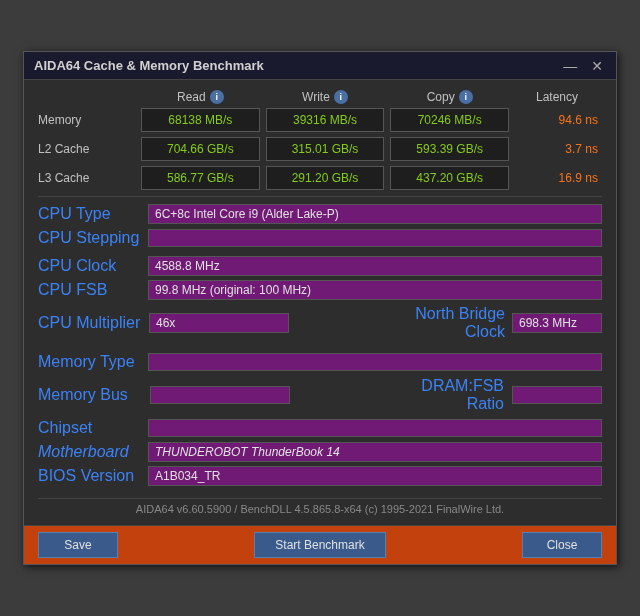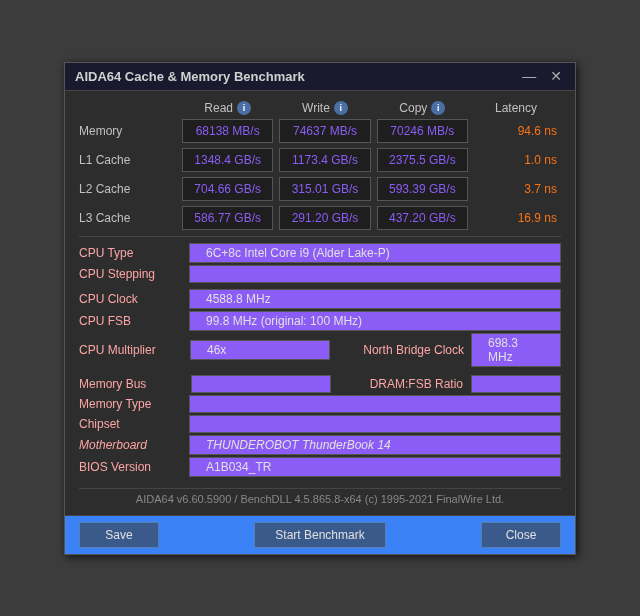--- a/index.html
+++ b/index.html
@@ -8,21 +8,21 @@
       font-family: 'Segoe UI', Tahoma, sans-serif;
       font-size: 12px;
       color: #e0e0e0;
       display: flex;
       justify-content: center;
       align-items: center;
       width: 640px;
       height: 616px;
     }
     .window {
-      width: 512px;
+      width: 594px;
       background: #2d2d2d;
       border: 1px solid #555;
       box-shadow: 2px 2px 8px rgba(0,0,0,0.7);
     }
     .title-bar {
       background: #1a1a2e;
       padding: 6px 10px;
       display: flex;
       justify-content: space-between;
       align-items: center;
@@ -87,62 +87,62 @@
     .bench-row-label {
       color: #c0c0c0;
       font-size: 12px;
     }
     .bench-value {
       background: #1e1e1e;
       border: 1px solid #555;
       text-align: center;
       padding: 4px 6px;
       margin: 0 3px;
-      color: #8b5cf6;
+      color: #84cc16;
       font-size: 12px;
     }
     .bench-latency {
       text-align: right;
       padding-right: 4px;
       color: #f97316;
       font-size: 12px;
     }
     .divider {
       border: none;
       border-top: 1px solid #444;
       margin: 6px 0;
     }
     .info-label {
-      color: #fca5a5;
-      font-size: 12px;
+      color: #3b82f6;
+      font-size: 16px;
       padding: 2px 0;
     }
     .info-value-box {
-      background: #8b5cf6;
+      background: #701a75;
       border: 1px solid #555;
-      padding: 2px 16px;
+      padding: 2px 6px;
       color: #e0e0e0;
       font-size: 12px;
       min-height: 18px;
     }
     .footer-text {
       text-align: center;
       color: #888;
       font-size: 11px;
       padding: 4px 0;
       border-top: 1px solid #444;
       margin-top: 4px;
     }
     .bottom-bar {
       display: flex;
       justify-content: space-between;
       align-items: center;
       padding: 6px 14px;
       border-top: 1px solid #444;
-      background: #3b82f6;
+      background: #c2410c;
     }
     .action-btn {
       background: #3a5a8c;
       border: 1px solid #5580b0;
       color: #e0e0e0;
       padding: 5px 20px;
       font-size: 12px;
       cursor: pointer;
       min-width: 80px;
     }
@@ -182,32 +182,25 @@
       <div class="header-cell">
         <span>Latency</span>
       </div>
     </div>
 
     <div>
 
       <div class="bench-row">
         <span class="bench-row-label">Memory</span>
         <div class="bench-value">68138 MB/s</div>
-        <div class="bench-value">74637 MB/s</div>
+        <div class="bench-value">39316 MB/s</div>
         <div class="bench-value">70246 MB/s</div>
         <div class="bench-latency">94.6 ns</div>
       </div>
 
-      <div class="bench-row">
-        <span class="bench-row-label">L1 Cache</span>
-        <div class="bench-value">1348.4 GB/s</div>
-        <div class="bench-value">1173.4 GB/s</div>
-        <div class="bench-value">2375.5 GB/s</div>
-        <div class="bench-latency">1.0 ns</div>
-      </div>
 
       <div class="bench-row">
         <span class="bench-row-label">L2 Cache</span>
         <div class="bench-value">704.66 GB/s</div>
         <div class="bench-value">315.01 GB/s</div>
         <div class="bench-value">593.39 GB/s</div>
         <div class="bench-latency">3.7 ns</div>
       </div>
 
       <div class="bench-row">
@@ -246,30 +239,30 @@
       <div style="display:grid;grid-template-columns:110px 140px 1fr 130px 90px;align-items:center;margin-bottom:2px;gap:1px;">
         <span class="info-label">CPU Multiplier</span>
         <div class="info-value-box">46x</div>
         <div></div>
         <span class="info-label" style="text-align:right;padding-right:6px;">North Bridge Clock</span>
         <div class="info-value-box">698.3 MHz</div>
       </div>
 
       <div class="section-gap"></div>
 
+      <div style="display:grid;grid-template-columns:110px 1fr;align-items:center;margin-bottom:2px;">
+        <span class="info-label">Memory Type</span>
+        <div class="info-value-box"></div>
+      </div>
+
       <div style="display:grid;grid-template-columns:110px 140px 1fr 130px 90px;align-items:center;margin-bottom:2px;gap:2px;">
         <span class="info-label">Memory Bus</span>
         <div class="info-value-box"></div>
         <div></div>
         <span class="info-label" style="text-align:right;padding-right:6px;">DRAM:FSB Ratio</span>
-        <div class="info-value-box"></div>
-      </div>
-
-      <div style="display:grid;grid-template-columns:110px 1fr;align-items:center;margin-bottom:2px;">
-        <span class="info-label">Memory Type</span>
         <div class="info-value-box"></div>
       </div>
 
       <div style="display:grid;grid-template-columns:110px 1fr;align-items:center;margin-bottom:2px;">
         <span class="info-label">Chipset</span>
         <div class="info-value-box"></div>
       </div>
 
       <div style="display:grid;grid-template-columns:110px 1fr;align-items:center;margin-bottom:2px;font-style:italic;">
         <span class="info-label">Motherboard</span>

